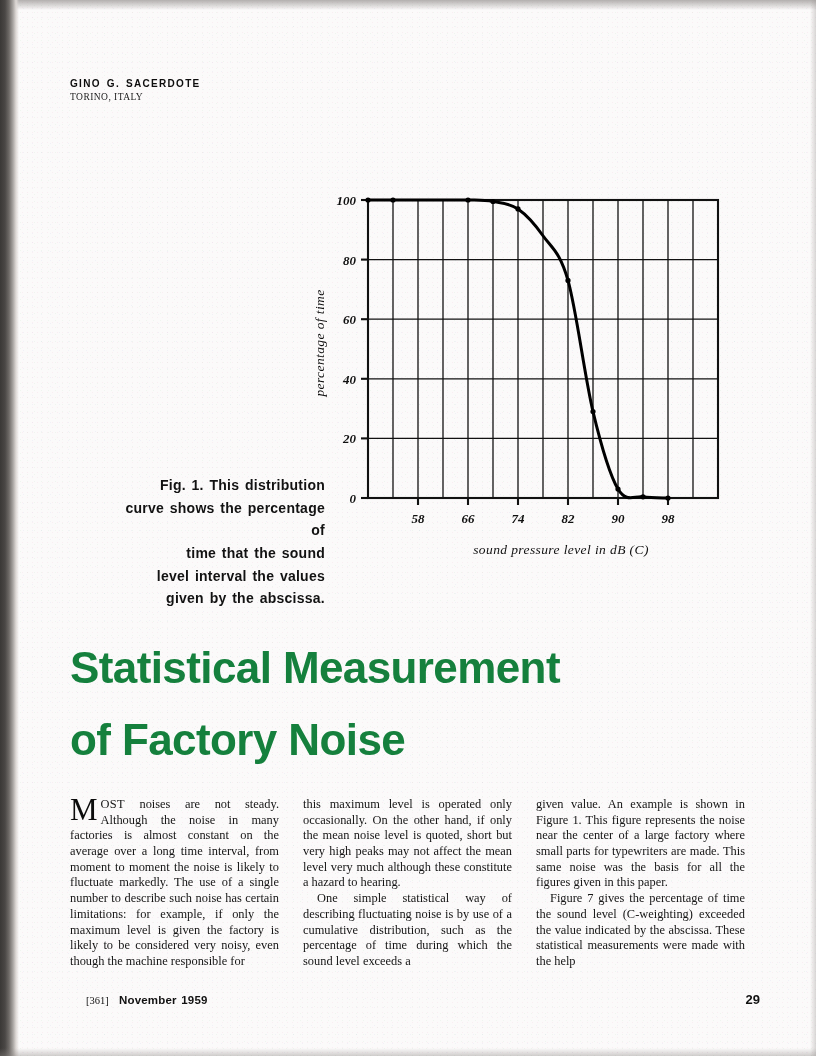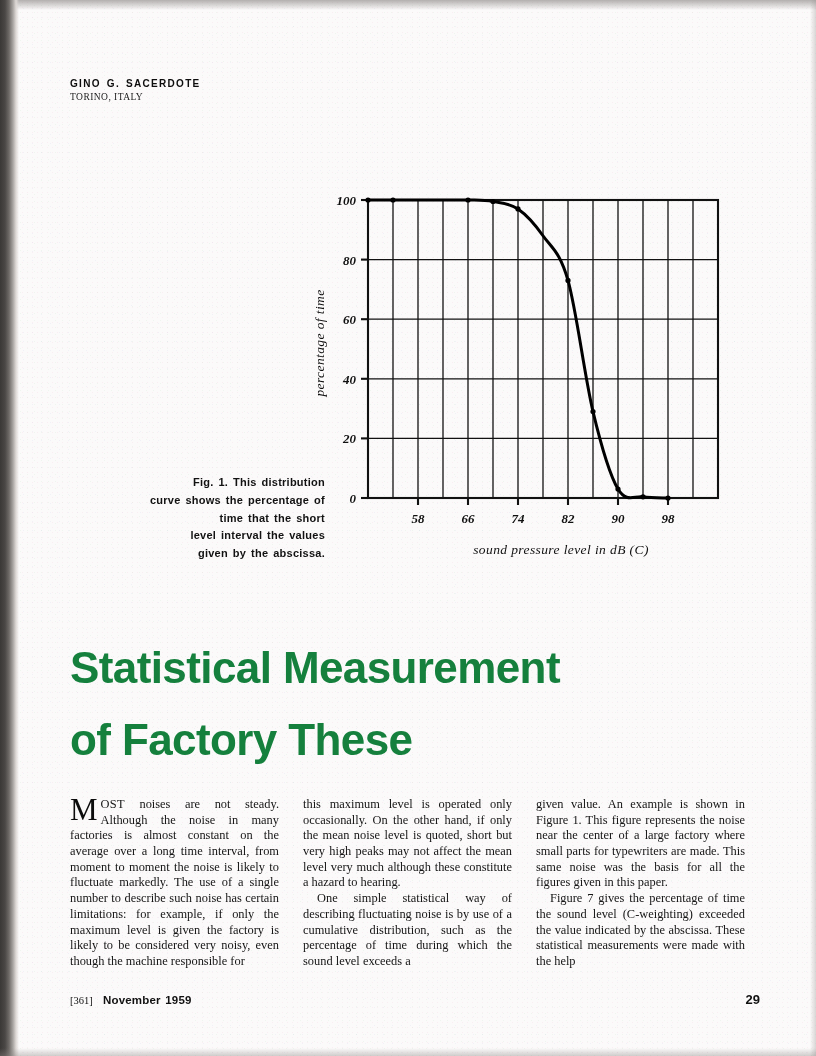--- a/index.html
+++ b/index.html
@@ -104,21 +104,21 @@
 
   
   #fig-caption {
     position: absolute;
     left: 120px;
     top: 474px;
     width: 205px;
     text-align: right;
     font-family: "Liberation Sans", sans-serif;
     font-weight: bold;
-    font-size: 11px;
+    font-size: 14px;
     line-height: 1.62;
     letter-spacing: 0.25px;
     word-spacing: 1.6px;
     color: #121212;
   }
 
   
   #page-title {
     position: absolute;
     left: 70px;
@@ -163,21 +163,21 @@
     color: #0c0c0c;
   }
   .smallcaps-lead {
     font-variant: small-caps;
     letter-spacing: 0.3px;
   }
 
   
   #footer {
     position: absolute;
-    left: 70px;
+    left: 86px;
     right: 56px;
     top: 992px;
     display: flex;
     justify-content: space-between;
     align-items: baseline;
     font-family: "Liberation Sans", sans-serif;
   }
   #footer-left {
     font-size: 11.5px;
     color: #111;
@@ -302,28 +302,28 @@
           <text x="56" y="27" text-anchor="end" class="chart-tick-label">100</text>
         </g>
       <text id="chart-xlabel" class="chart-axis-title" x="261" y="376" text-anchor="middle">sound  pressure   level  in  dB (C)</text>
       <text id="chart-ylabel" class="chart-axis-title" x="0" y="0" text-anchor="middle" transform="translate(24 165) rotate(-90)">percentage  of  time</text>
     </svg>
   </div>
 
   <div id="fig-caption">
     <span>Fig. 1. This distribution</span><br>
     <span>curve shows the percentage of</span><br>
-    <span>time that the short</span><br>
+    <span>time that the sound</span><br>
     <span>level interval the values</span><br>
     <span>given by the abscissa.</span>
   </div>
 
   <h1 id="page-title">
     <span class="t-line">Statistical Measurement</span>
-    <span class="t-line">of Factory These</span>
+    <span class="t-line">of Factory Noise</span>
   </h1>
 
   <div id="body-columns">
 
     <div class="col">
       <p><span class="dropcap">M</span><span class="smallcaps-lead">OST</span><span> noises are not steady. Although the noise in many factories is almost constant on the average over a long time interval, from moment to moment the noise is likely to fluctuate markedly. The use of a single number to describe such noise has certain limitations: for example, if only the maximum level is given the factory is likely to be considered very noisy, even though the machine responsible for</span></p>
     </div>
 
     <div class="col">
       <p>this maximum level is operated only occasionally. On the other hand, if only the mean noise level is quoted, short but very high peaks may not affect the mean level very much although these constitute a hazard to hearing.</p>

